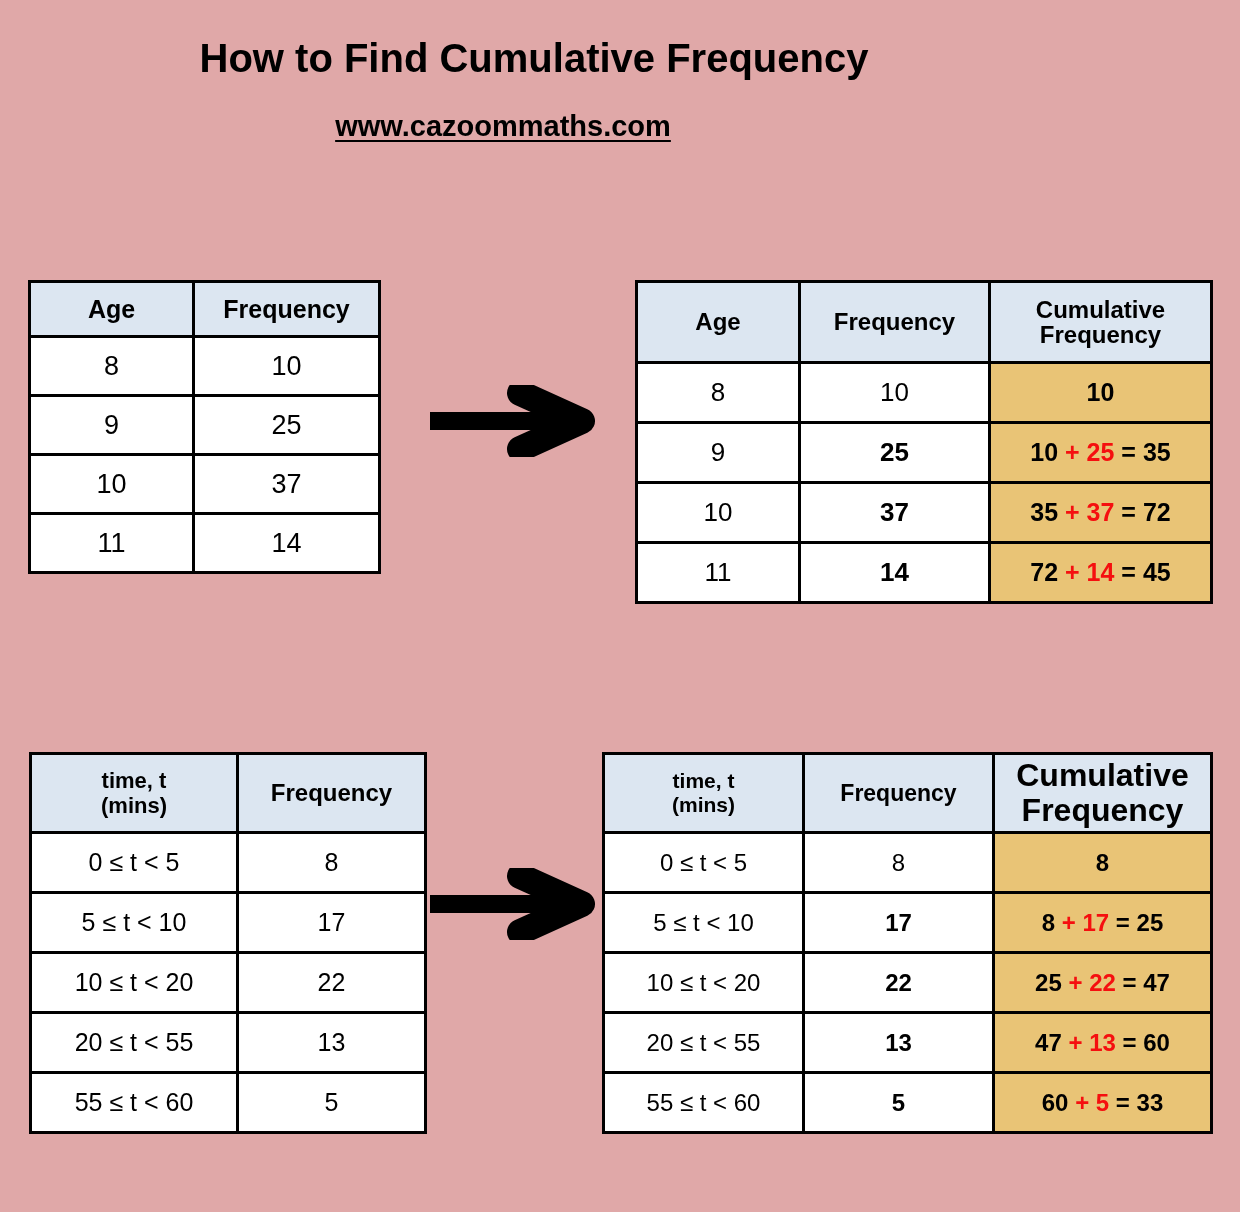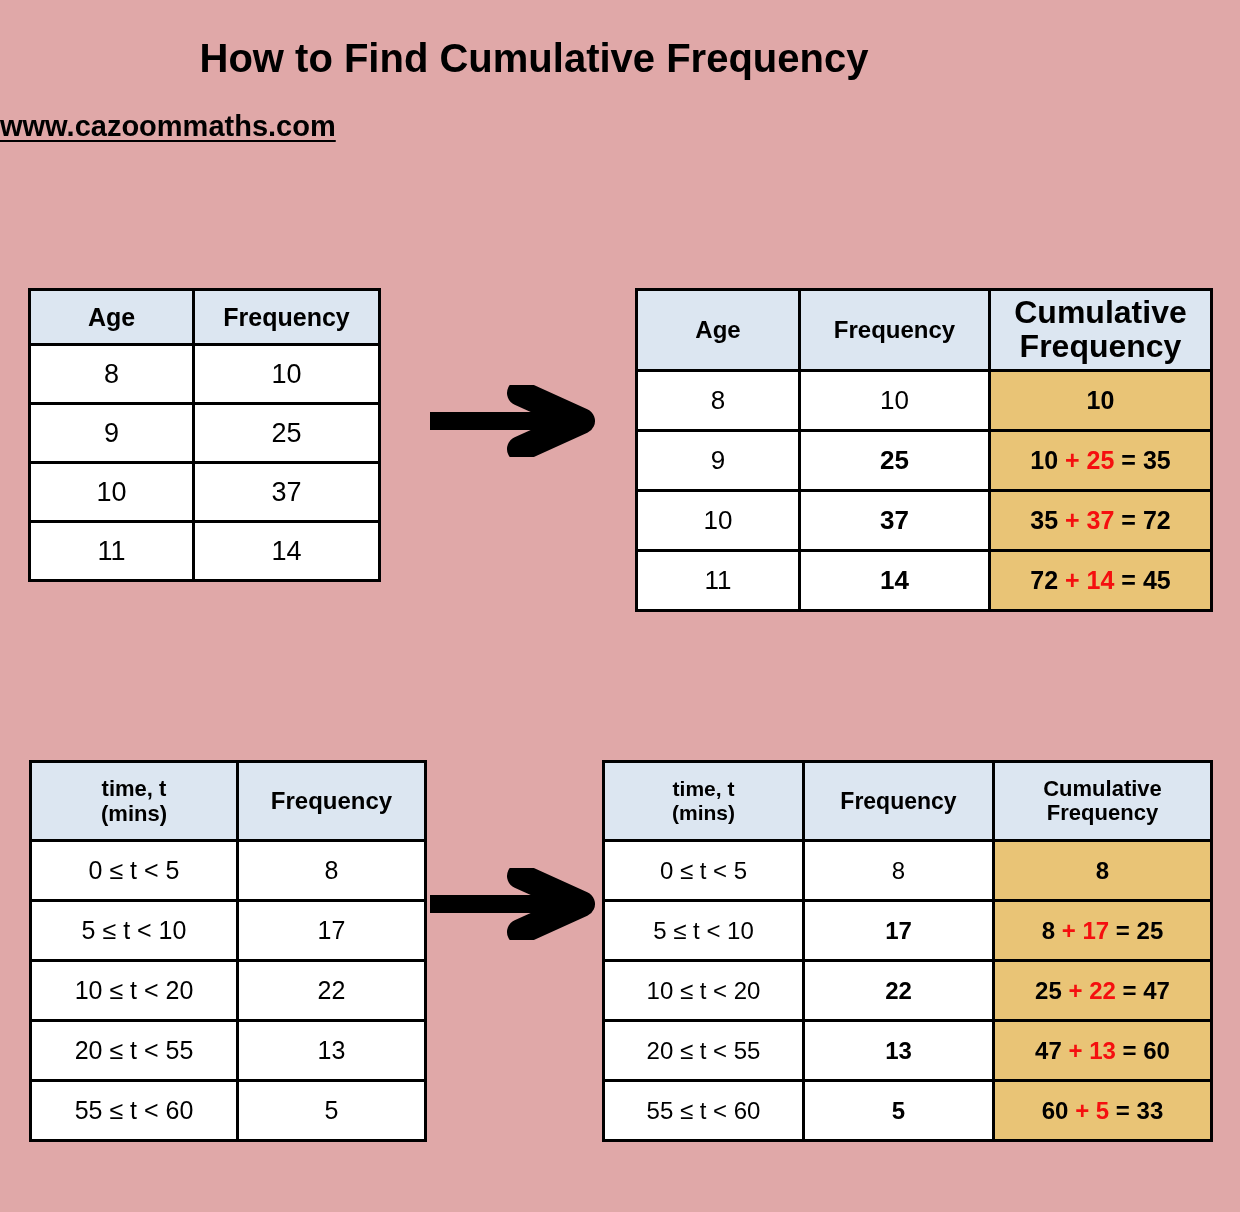--- a/index.html
+++ b/index.html
@@ -25,34 +25,34 @@
     font-size: 40px;
     font-weight: bold;
     color: #000000;
     letter-spacing: 0px;
   }
   .site-url {
     position: absolute;
     top: 110px;
     left: 0;
     width: 1006px;
+    text-align: center;
     font-size: 29px;
     font-weight: bold;
     color: #000000;
     text-decoration: underline;
     text-underline-offset: 4px;
   }
 
   
   .cf-table {
     position: absolute;
     border-collapse: collapse;
     table-layout: fixed;
     background: #1d4ed8;
-    margin-top: 8px;
   }
   .cf-table td {
     border: 3px solid #000000;
     text-align: center;
     vertical-align: middle;
     color: #000000;
     background: #ffffff;
     padding: 0;
   }
   .cf-table td.head {
@@ -84,21 +84,21 @@
   #table-age-simple col.c1 { width: 186px; }
 
   
   #table-age-cumulative {
     left: 635px;
     top: 280px;
     width: 575px;
   }
   #table-age-cumulative td { height: 57px; font-size: 26px; }
   #table-age-cumulative td.head { height: 78px; font-size: 24px; line-height: 1.05; }
-  #table-age-cumulative td.head.cumhead { font-size: 32px; }
+  #table-age-cumulative td.head.cumhead { font-size: 24px; }
   #table-age-cumulative td.cum { font-size: 25px; }
   #table-age-cumulative col.c0 { width: 163px; }
   #table-age-cumulative col.c1 { width: 190px; }
   #table-age-cumulative col.c2 { width: 222px; }
 
   
   #table-time-simple {
     left: 29px;
     top: 752px;
     width: 395px;
@@ -111,21 +111,21 @@
 
   
   #table-time-cumulative {
     left: 602px;
     top: 752px;
     width: 608px;
   }
   #table-time-cumulative td { height: 57px; font-size: 24px; }
   #table-time-cumulative td.head { height: 76px; font-size: 21px; line-height: 1.15; }
   #table-time-cumulative td.head.freqhead { font-size: 23px; }
-  #table-time-cumulative td.head.cumhead { font-size: 22px; line-height: 1.08; text-align: center; }
+  #table-time-cumulative td.head.cumhead { font-size: 32px; line-height: 1.08; text-align: center; }
   #table-time-cumulative td.cum { font-size: 24px; }
   #table-time-cumulative col.c0 { width: 200px; }
   #table-time-cumulative col.c1 { width: 190px; }
   #table-time-cumulative col.c2 { width: 218px; }
 
   
   .flow-arrow {
     position: absolute;
   }
   #arrow-top { left: 430px; top: 385px; }

